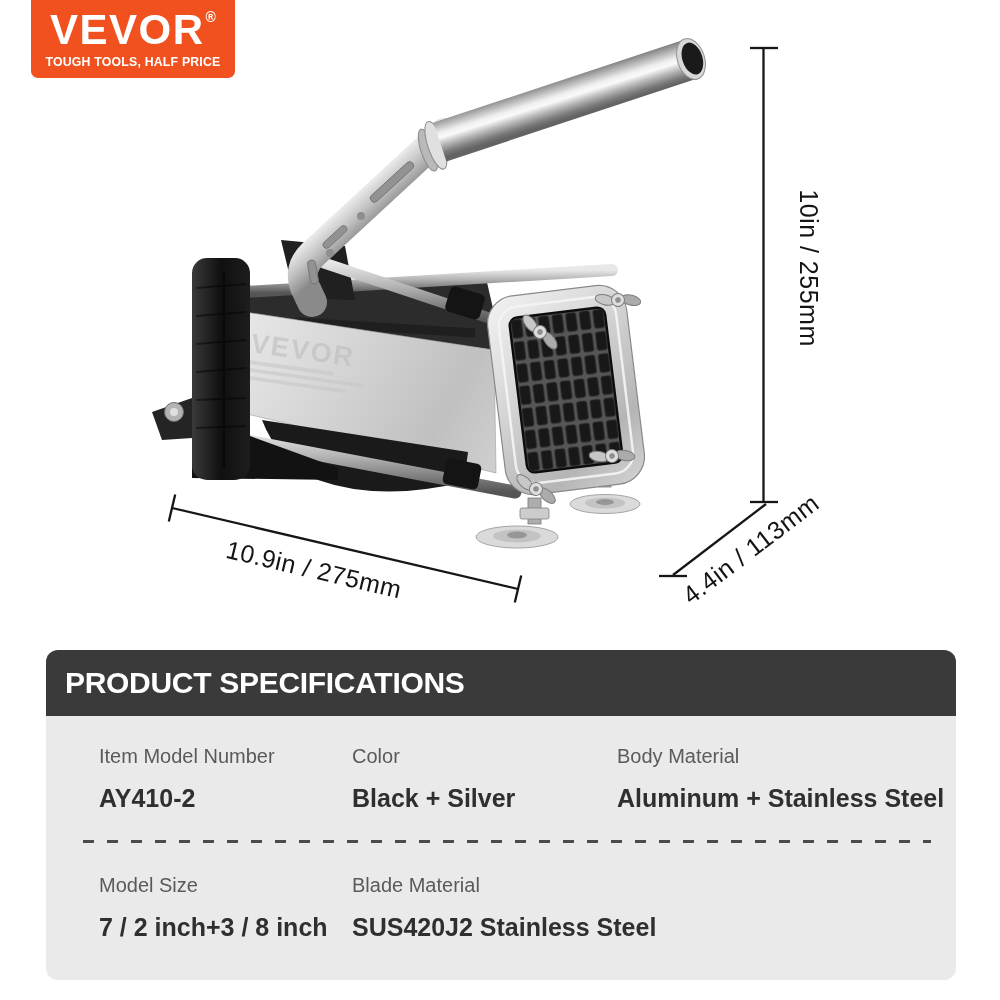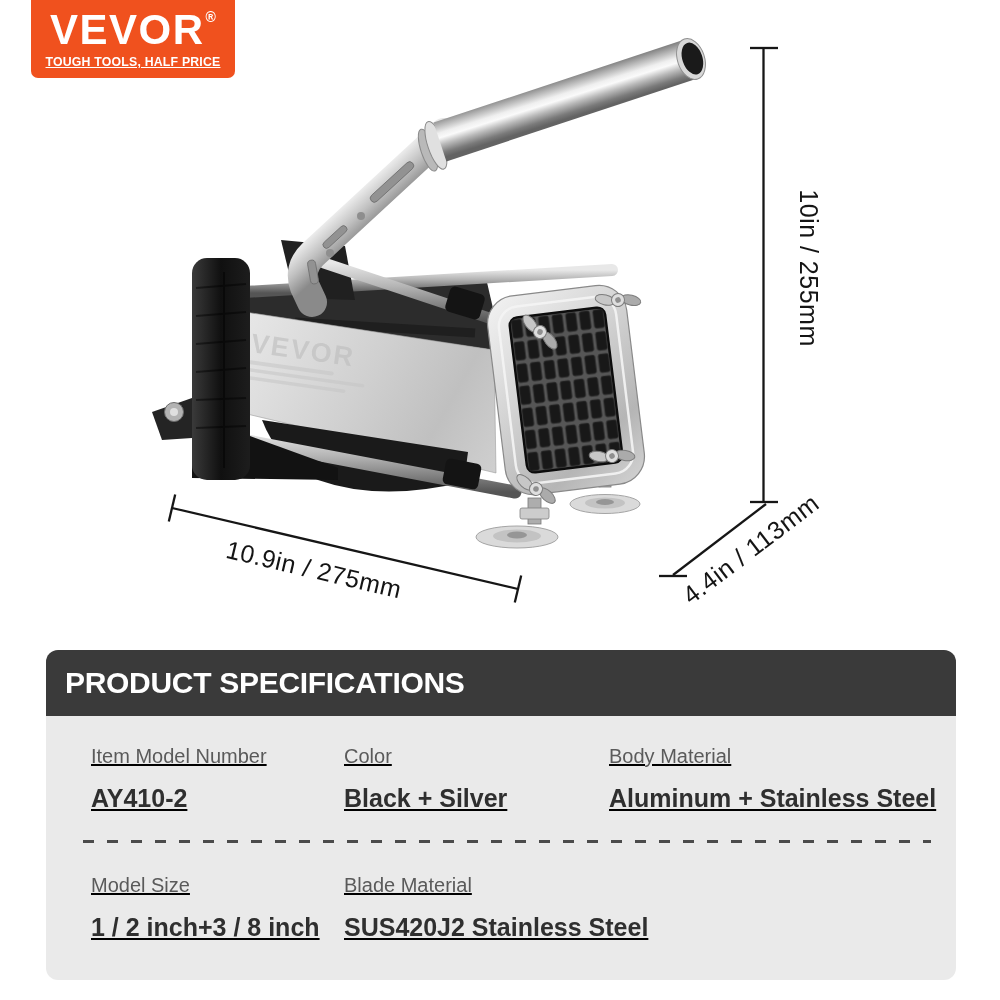--- a/index.html
+++ b/index.html
@@ -10,38 +10,38 @@
   
   .logo{
     position:absolute;left:31px;top:0;width:204px;height:78px;
     background:#F0511E;border-radius:0 0 7px 7px;
     display:flex;flex-direction:column;align-items:center;justify-content:center;
     color:#ffffff;
   }
   .logo-word{display:flex;align-items:flex-start;line-height:1;}
   .logo-name{font-size:42px;font-weight:800;letter-spacing:1.5px;line-height:1;}
   .logo-reg{font-size:14px;font-weight:700;margin-top:1px;margin-left:1px;}
-  .logo-tagline{font-size:12.3px;font-weight:700;letter-spacing:0.2px;margin-top:4px;white-space:nowrap;text-decoration:underline;}
+  .logo-tagline{font-size:12.3px;font-weight:700;letter-spacing:0.2px;margin-top:4px;white-space:nowrap;}
   
   .scene{position:absolute;left:0;top:0;width:1000px;height:650px;}
   .scene text{font-family:"Liberation Sans",sans-serif;}
   .dim-text{font-size:25px;fill:#141414;letter-spacing:0.5px;text-anchor:middle;}
   
   .spec-panel{
     position:absolute;left:46px;top:650px;width:910px;height:330px;
     background:#EAEAEA;border-radius:12px;overflow:hidden;
   }
   .spec-header{
     position:absolute;left:0;top:0;width:100%;height:66px;background:#3A3A3A;
     display:flex;align-items:center;padding-left:19px;box-sizing:border-box;
   }
   .spec-title{color:#ffffff;font-size:30px;font-weight:700;letter-spacing:-0.3px;white-space:nowrap;}
   .spec-row{
-    position:absolute;left:8px;width:100%;box-sizing:border-box;
-    display:grid;grid-template-columns:253px 265px 1fr;padding-left:37px;text-decoration:underline;
+    position:absolute;left:16px;width:100%;box-sizing:border-box;
+    display:grid;grid-template-columns:253px 265px 1fr;padding-left:37px;
   }
   .row1{top:96px;}
   .row2{top:225px;}
   .spec-label{font-size:20px;line-height:20px;color:#5A5A5A;margin-bottom:20px;white-space:nowrap;}
   .spec-value{font-size:25px;line-height:25px;font-weight:700;color:#2F2F2F;white-space:nowrap;}
   .divider{
     position:absolute;left:37px;top:190px;width:848px;height:3px;
     background:repeating-linear-gradient(90deg,#4B4B4B 0 11px,transparent 11px 24px);
   }
 </style>
@@ -235,21 +235,21 @@
         <div class="spec-label">Body Material</div>
         <div class="spec-value">Aluminum + Stainless Steel</div>
       </div>
     </div>
 
     <div class="divider"></div>
 
     <div class="spec-row row2">
       <div class="cell">
         <div class="spec-label">Model Size</div>
-        <div class="spec-value">1 / 2 inch+3 / 8 inch</div>
+        <div class="spec-value">7 / 2 inch+3 / 8 inch</div>
       </div>
       <div class="cell">
         <div class="spec-label">Blade Material</div>
         <div class="spec-value">SUS420J2 Stainless Steel</div>
       </div>
     </div>
   </div>
 </div>
 
 </body></html>

